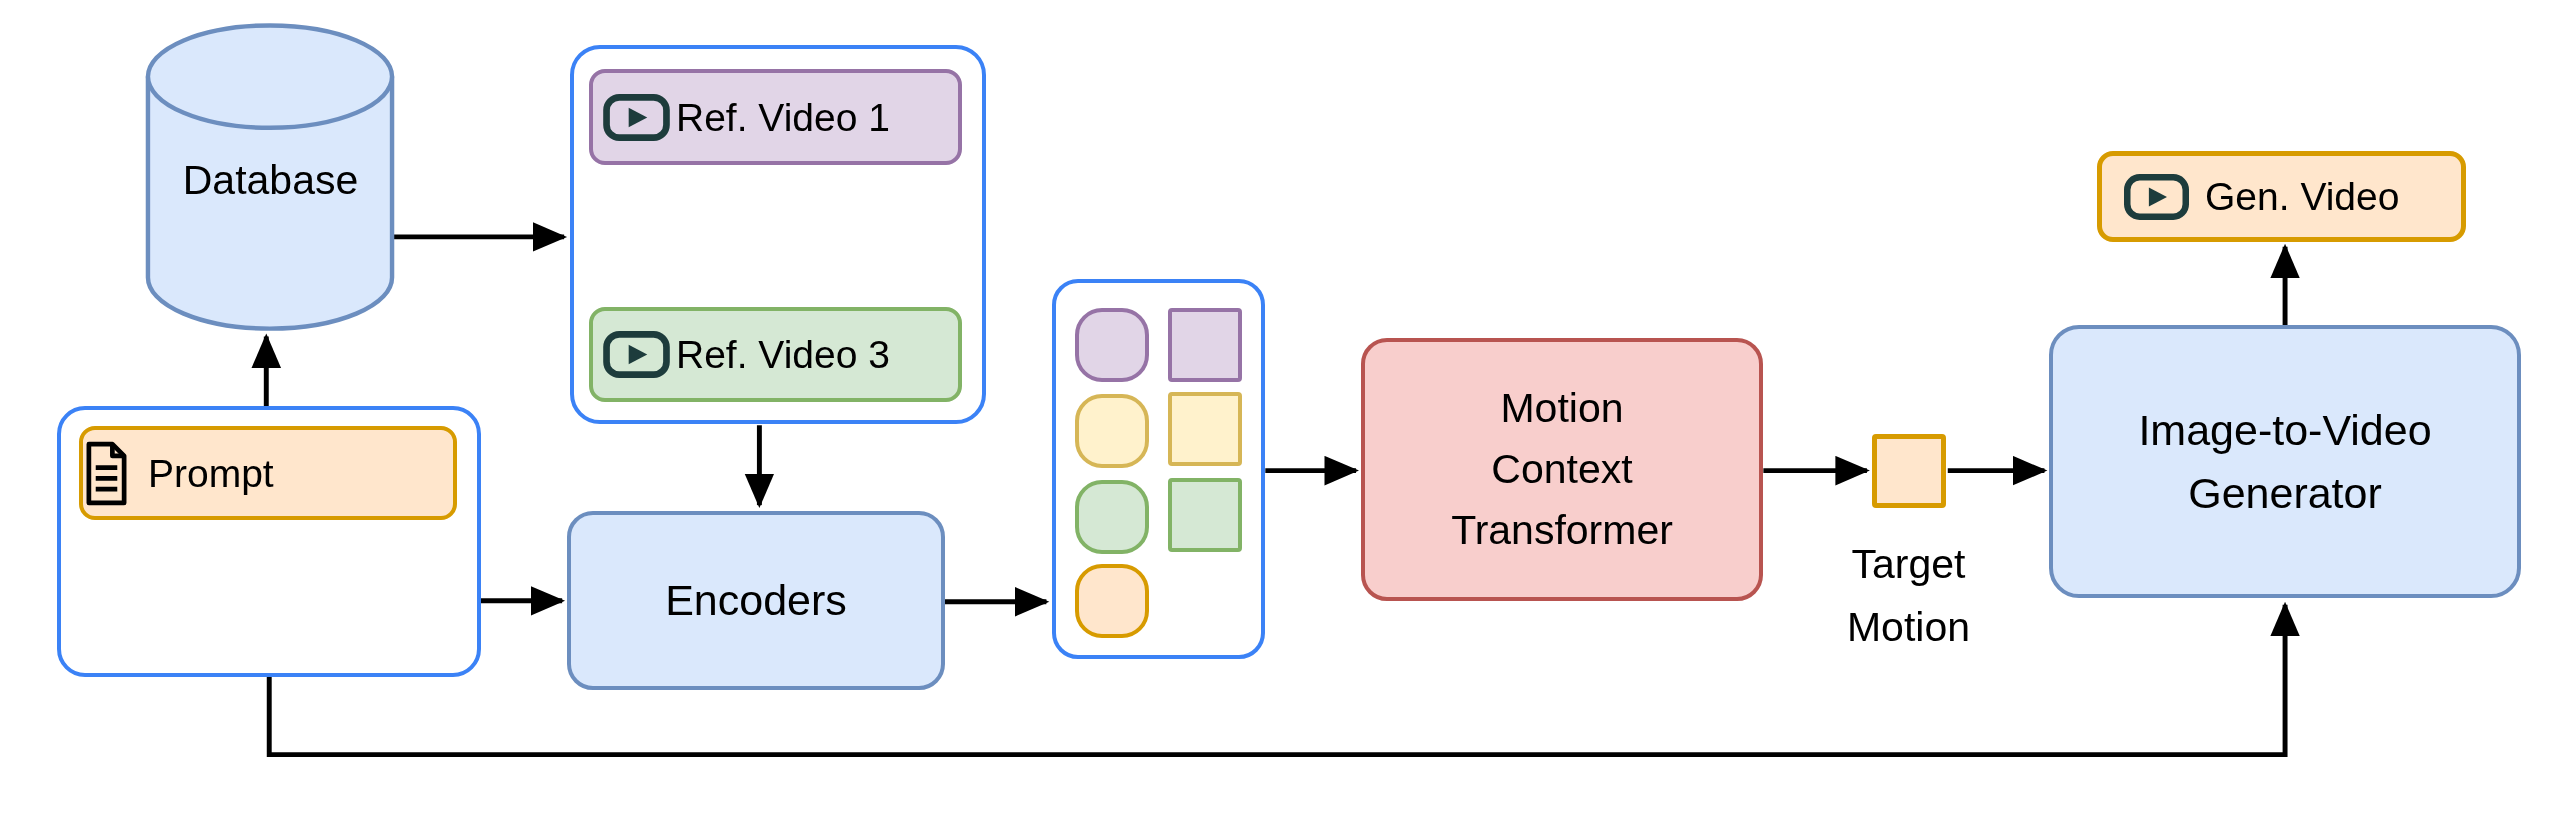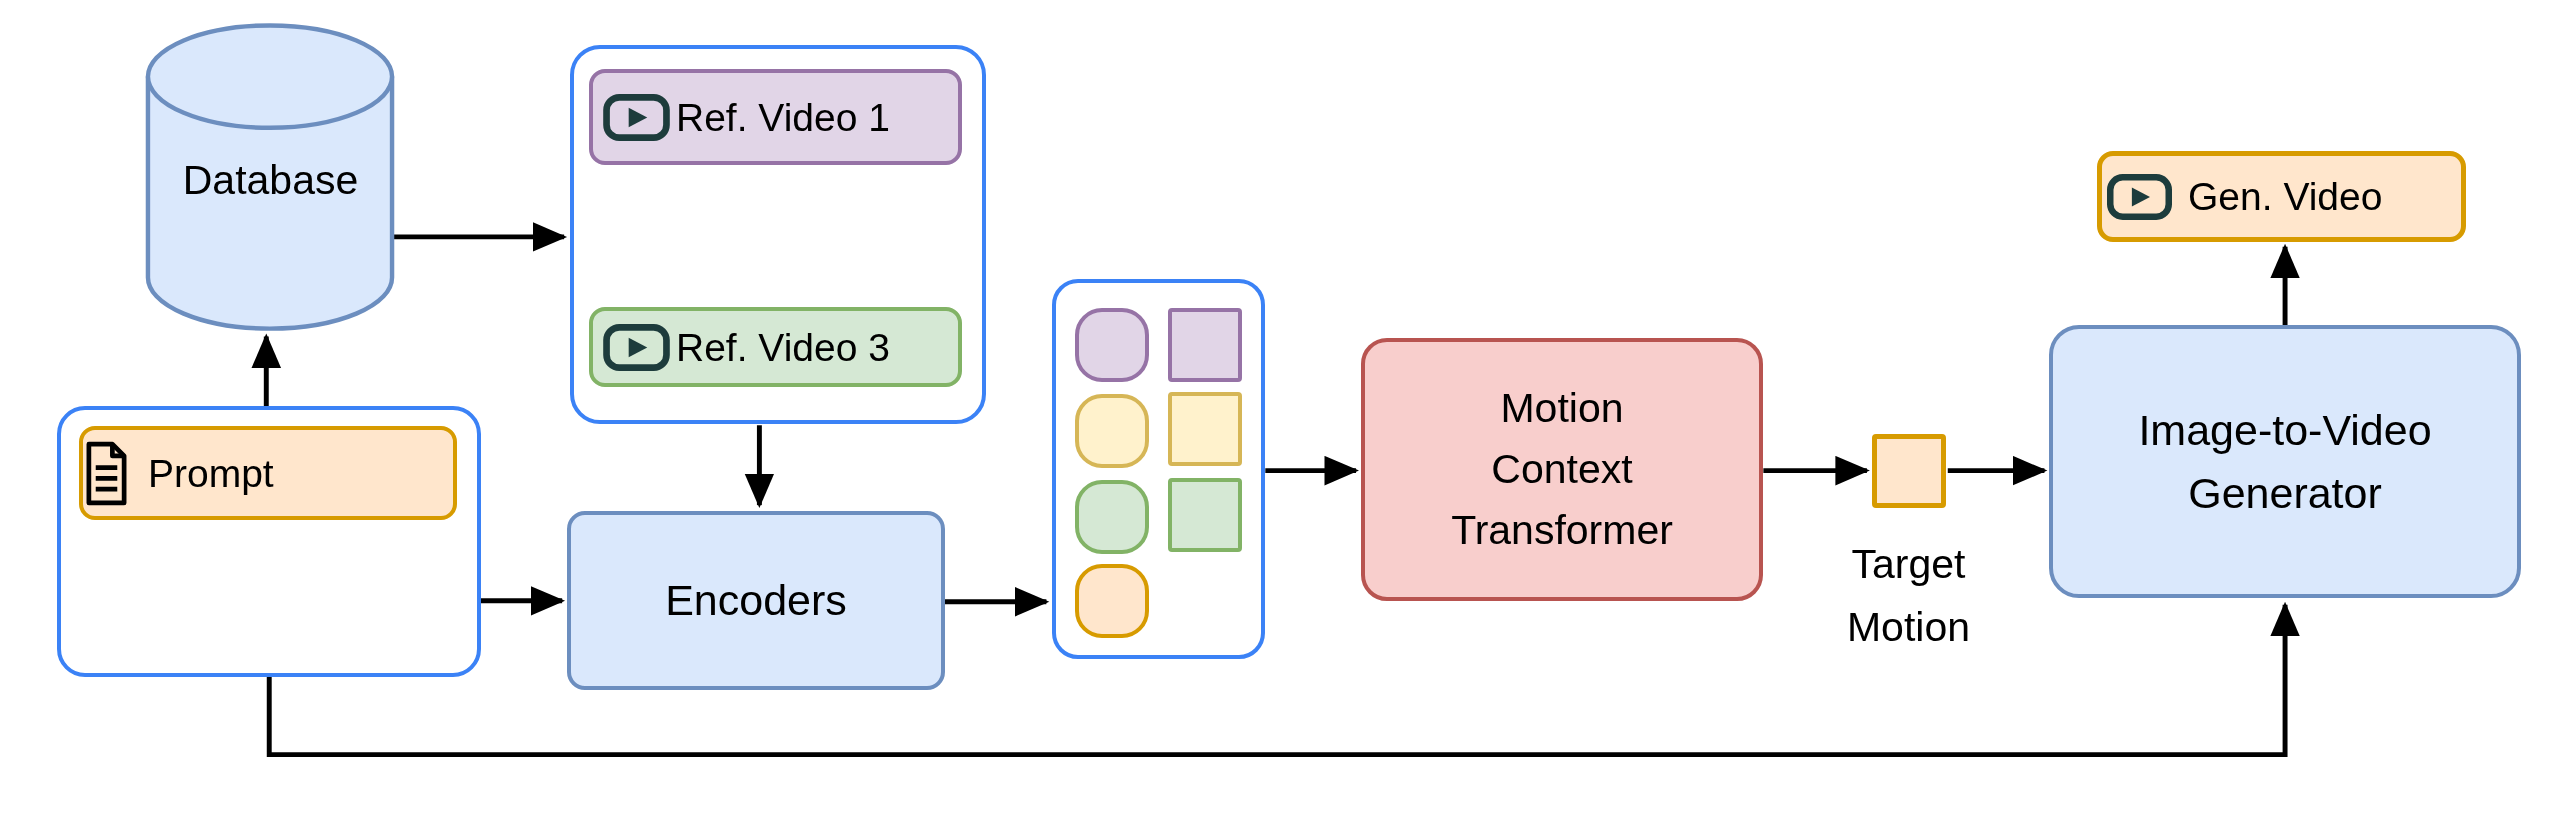--- a/index.html
+++ b/index.html
@@ -7,21 +7,21 @@
     position:relative;width:2576px;height:816px;background:#ffffff;
     font-family:"Liberation Sans", sans-serif;color:#000;overflow:hidden;
   }
   .abs{position:absolute;}
   svg.overlay{position:absolute;left:0;top:0;pointer-events:none;}
 
   
   .node{position:absolute;display:flex;align-items:center;justify-content:center;box-sizing:border-box;}
   .group{position:absolute;background:#ffffff;border:4px solid #3b82f6;border-radius:30px;box-sizing:border-box;}
 
-  .blue-box{background:#dae8fc;border:4.4px solid #6c8ebf;border-radius:18px;}
+  .blue-box{background:#dae8fc;border:4.4px solid #6c8ebf;border-radius:26px;}
   .red-box{background:#f8cecc;border:4.4px solid #b85450;border-radius:26px;}
 
   .chip{display:flex;align-items:center;box-sizing:border-box;border-radius:16px;border-style:solid;border-width:4.4px;}
   .fill-purple{background:#e1d5e7;border-color:#9673a6;}
   .fill-yellow{background:#fff2cc;border-color:#d6b656;}
   .fill-green{background:#d5e8d4;border-color:#82b366;}
   .fill-orange{background:#ffe6cc;border-color:#d79b00;}
 
   .label-40{font-size:39px;line-height:1;}
   .label-42{font-size:41px;line-height:1;}
@@ -71,21 +71,21 @@
   </div>
 
   <div class="group" style="left:570px;top:45px;width:416px;height:379px;">
     <div class="chip fill-purple" style="position:absolute;left:15px;top:20px;width:373px;height:96px;padding-left:10px;">
       <svg class="icon" width="67" height="47" viewBox="0 0 34 24">
         <rect x="1.7" y="1.7" width="30.6" height="20.6" rx="6.5" fill="none" stroke="#1d3c3c" stroke-width="3.4"></rect>
         <path d="M13 7 L13 17 L22.5 12 Z" fill="#1d3c3c"></path>
       </svg>
       <span class="label-40" style="margin-left:6px;">Ref. Video 1</span>
     </div>
-    <div class="chip fill-green" style="position:absolute;left:15px;top:258px;width:373px;height:80px;padding-left:10px;">
+    <div class="chip fill-green" style="position:absolute;left:15px;top:258px;width:373px;height:95px;padding-left:10px;">
       <svg class="icon" width="67" height="47" viewBox="0 0 34 24">
         <rect x="1.7" y="1.7" width="30.6" height="20.6" rx="6.5" fill="none" stroke="#1d3c3c" stroke-width="3.4"></rect>
         <path d="M13 7 L13 17 L22.5 12 Z" fill="#1d3c3c"></path>
       </svg>
       <span class="label-40" style="margin-left:6px;">Ref. Video 3</span>
     </div>
   </div>
 
   <div class="group" style="left:57px;top:406px;width:424px;height:271px;border-radius:28px;">
     <div class="chip fill-orange" style="position:absolute;left:18px;top:16px;width:378px;height:94px;">
@@ -126,21 +126,21 @@
     <span>Motion</span>
   </div>
 
   <div class="node blue-box" style="left:2049px;top:325px;width:472px;height:273px;border-radius:30px;">
     <div class="center-text label-44" style="line-height:63px;">
       <span>Image-to-Video</span>
       <span>Generator</span>
     </div>
   </div>
 
-  <div class="chip fill-orange abs" style="left:2097px;top:151px;width:369px;height:91px;padding-left:5px;border-width:5px;">
+  <div class="chip fill-orange abs" style="left:2097px;top:151px;width:369px;height:91px;padding-left:22px;border-width:5px;">
     <svg class="icon" width="65" height="46" viewBox="0 0 34 24">
       <rect x="1.7" y="1.7" width="30.6" height="20.6" rx="6.5" fill="none" stroke="#1d3c3c" stroke-width="3.4"></rect>
       <path d="M13 7 L13 17 L22.5 12 Z" fill="#1d3c3c"></path>
     </svg>
     <span class="label-40" style="margin-left:16px;">Gen. Video</span>
   </div>
 
 </div>
 
 

